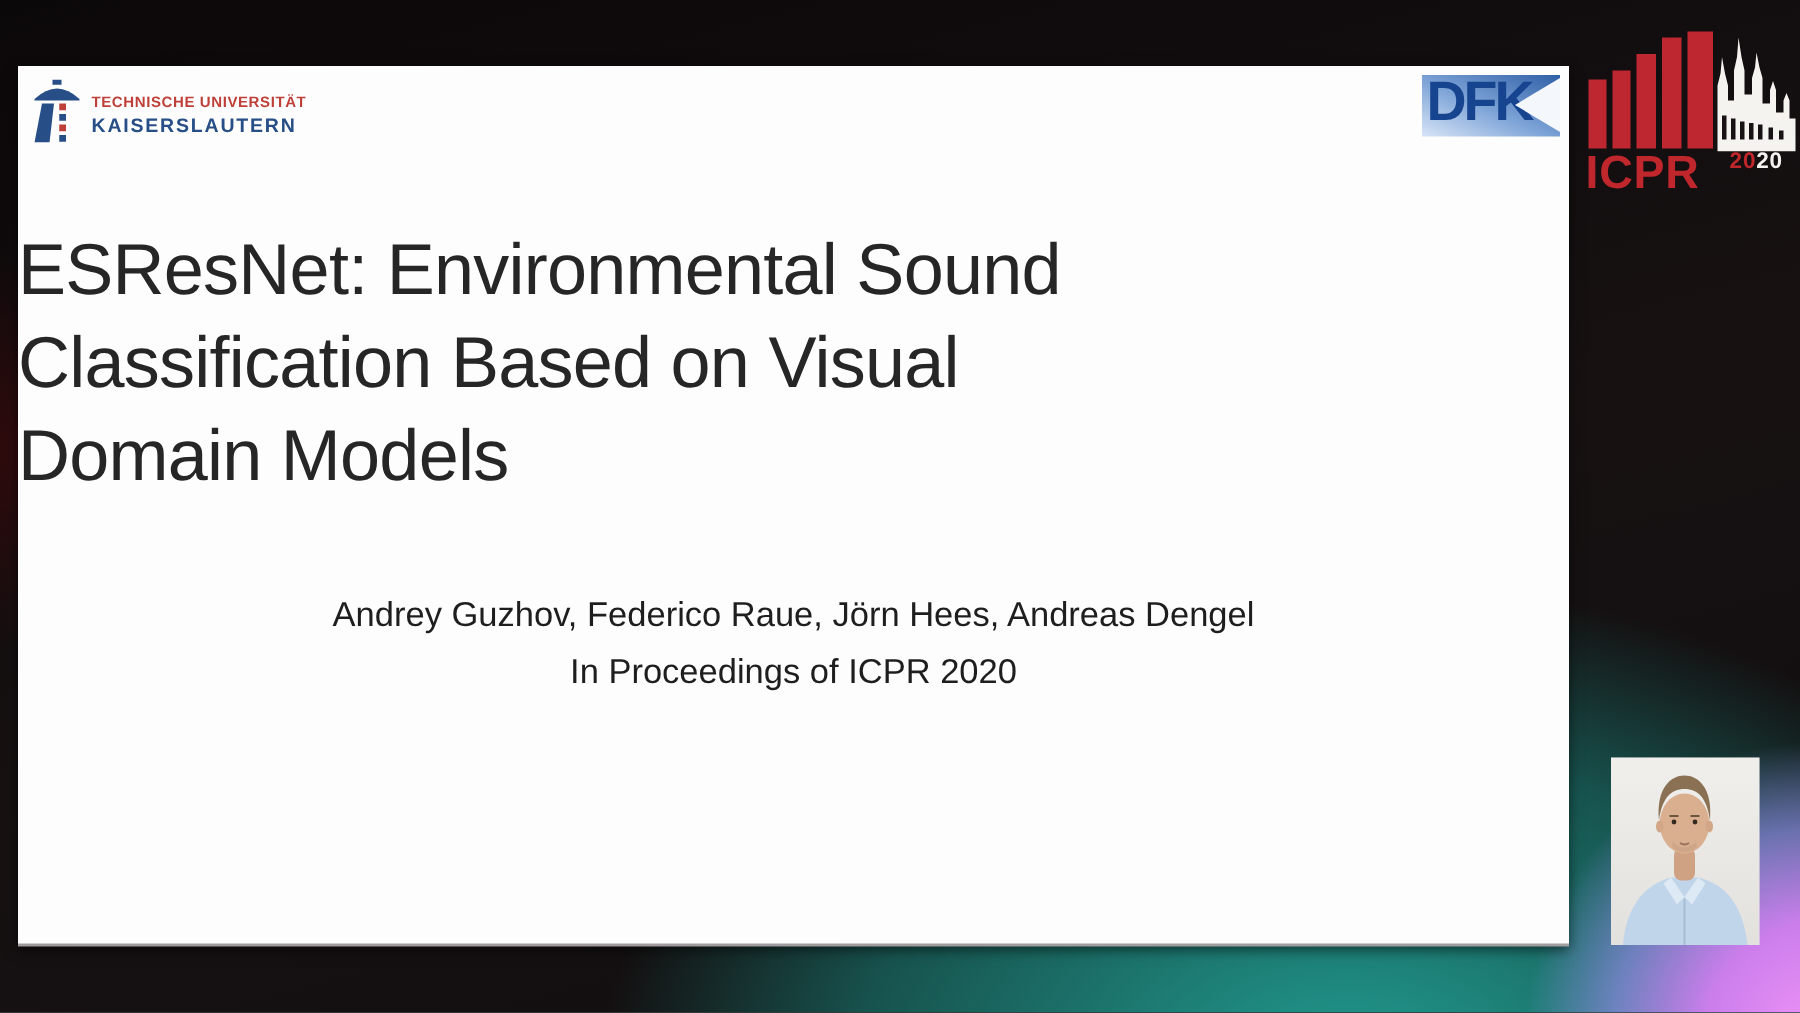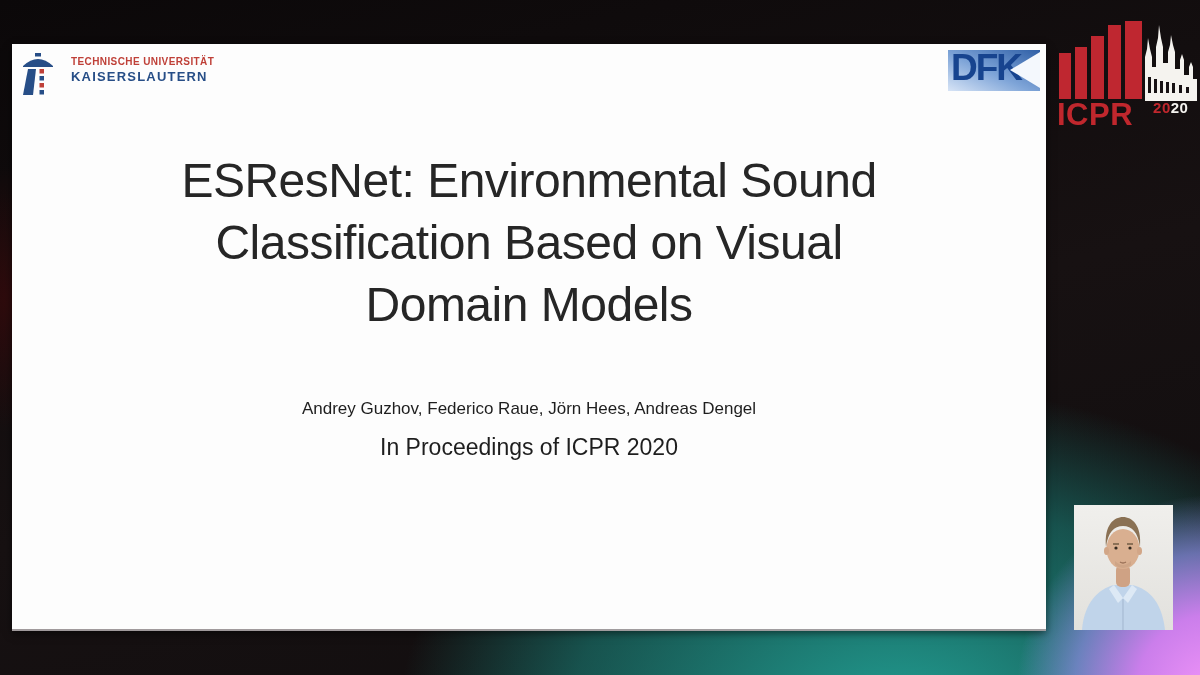--- a/index.html
+++ b/index.html
@@ -11,21 +11,21 @@
       radial-gradient(ellipse 660px 440px at 900px 720px, rgba(34,162,150,.97) 0%, rgba(26,124,116,.62) 50%, rgba(22,100,94,0) 76%),
       radial-gradient(ellipse 280px 190px at 20px 300px, rgba(58,10,12,.75) 0%, rgba(58,10,12,0) 70%),
       linear-gradient(165deg,#0b0809 0%,#171112 55%,#100d0e 100%);
   }
   
   .slide{
     position:absolute;left:12px;top:44px;width:1034px;height:585px;
     background:#fdfdfd;box-shadow:0 2px 0 rgba(169,162,164,.95),0 4px 8px rgba(0,0,0,.55);
   }
   
-  .tukl{position:absolute;left:10px;top:9px;display:flex;align-items:flex-start;gap:17px;}
+  .tukl{position:absolute;left:10px;top:9px;display:flex;align-items:center;gap:7px;}
   .tukl-text{padding-top:3px;}
   .tukl-l1{font-size:10px;font-weight:700;letter-spacing:.4px;color:#bf4038;line-height:12px;}
   .tukl-l2{font-size:13px;font-weight:700;letter-spacing:1.2px;color:#274e87;line-height:18px;}
   
   .dfki{position:absolute;right:6px;top:6px;display:flex;align-items:flex-start;gap:8px;}
   .dfki-box{
     position:relative;width:92px;height:41px;overflow:hidden;
     background:linear-gradient(to top right,#d7e4f6 0%,#7fa5d8 45%,#2f5fa6 100%);
   }
   .dfki-letters{
@@ -34,26 +34,26 @@
   }
   .dfki-tri{
     position:absolute;right:0;top:2px;width:0;height:0;
     border-top:18.5px solid transparent;border-bottom:18.5px solid transparent;
     border-right:30px solid #f4f8fd;
   }
   .dfki-text{padding-top:1px;}
   .dfki-text div{font-size:9.5px;font-weight:700;color:#3c3c3c;line-height:11.5px;}
   
   .title{
-    position:absolute;top:106px;left:0;width:100%;text-align:center;
+    position:absolute;top:106px;left:0;width:100%;
     color:#262626;font-weight:300;font-size:48px;line-height:62px;letter-spacing:-.5px;
   }
   .authors{
     position:absolute;top:350px;left:0;width:100%;text-align:center;
-    color:#1e1e1e;font-size:17px;line-height:30px;font-weight:400;
+    color:#1e1e1e;font-size:23px;line-height:30px;font-weight:400;
   }
   .proceedings{
     position:absolute;top:388px;left:0;width:100%;text-align:center;
     color:#1e1e1e;font-size:23px;line-height:30px;font-weight:400;
   }
   
   .icpr{position:absolute;left:1053px;top:5px;width:146px;height:138px;}
   .icpr-textrow{position:absolute;left:4px;top:94px;display:flex;align-items:flex-start;gap:20px;}
   .icpr-name{font-size:31px;font-weight:800;color:#c0272d;letter-spacing:.5px;line-height:32px;}
   .icpr-year{display:flex;flex-direction:row;padding-top:2px;}

